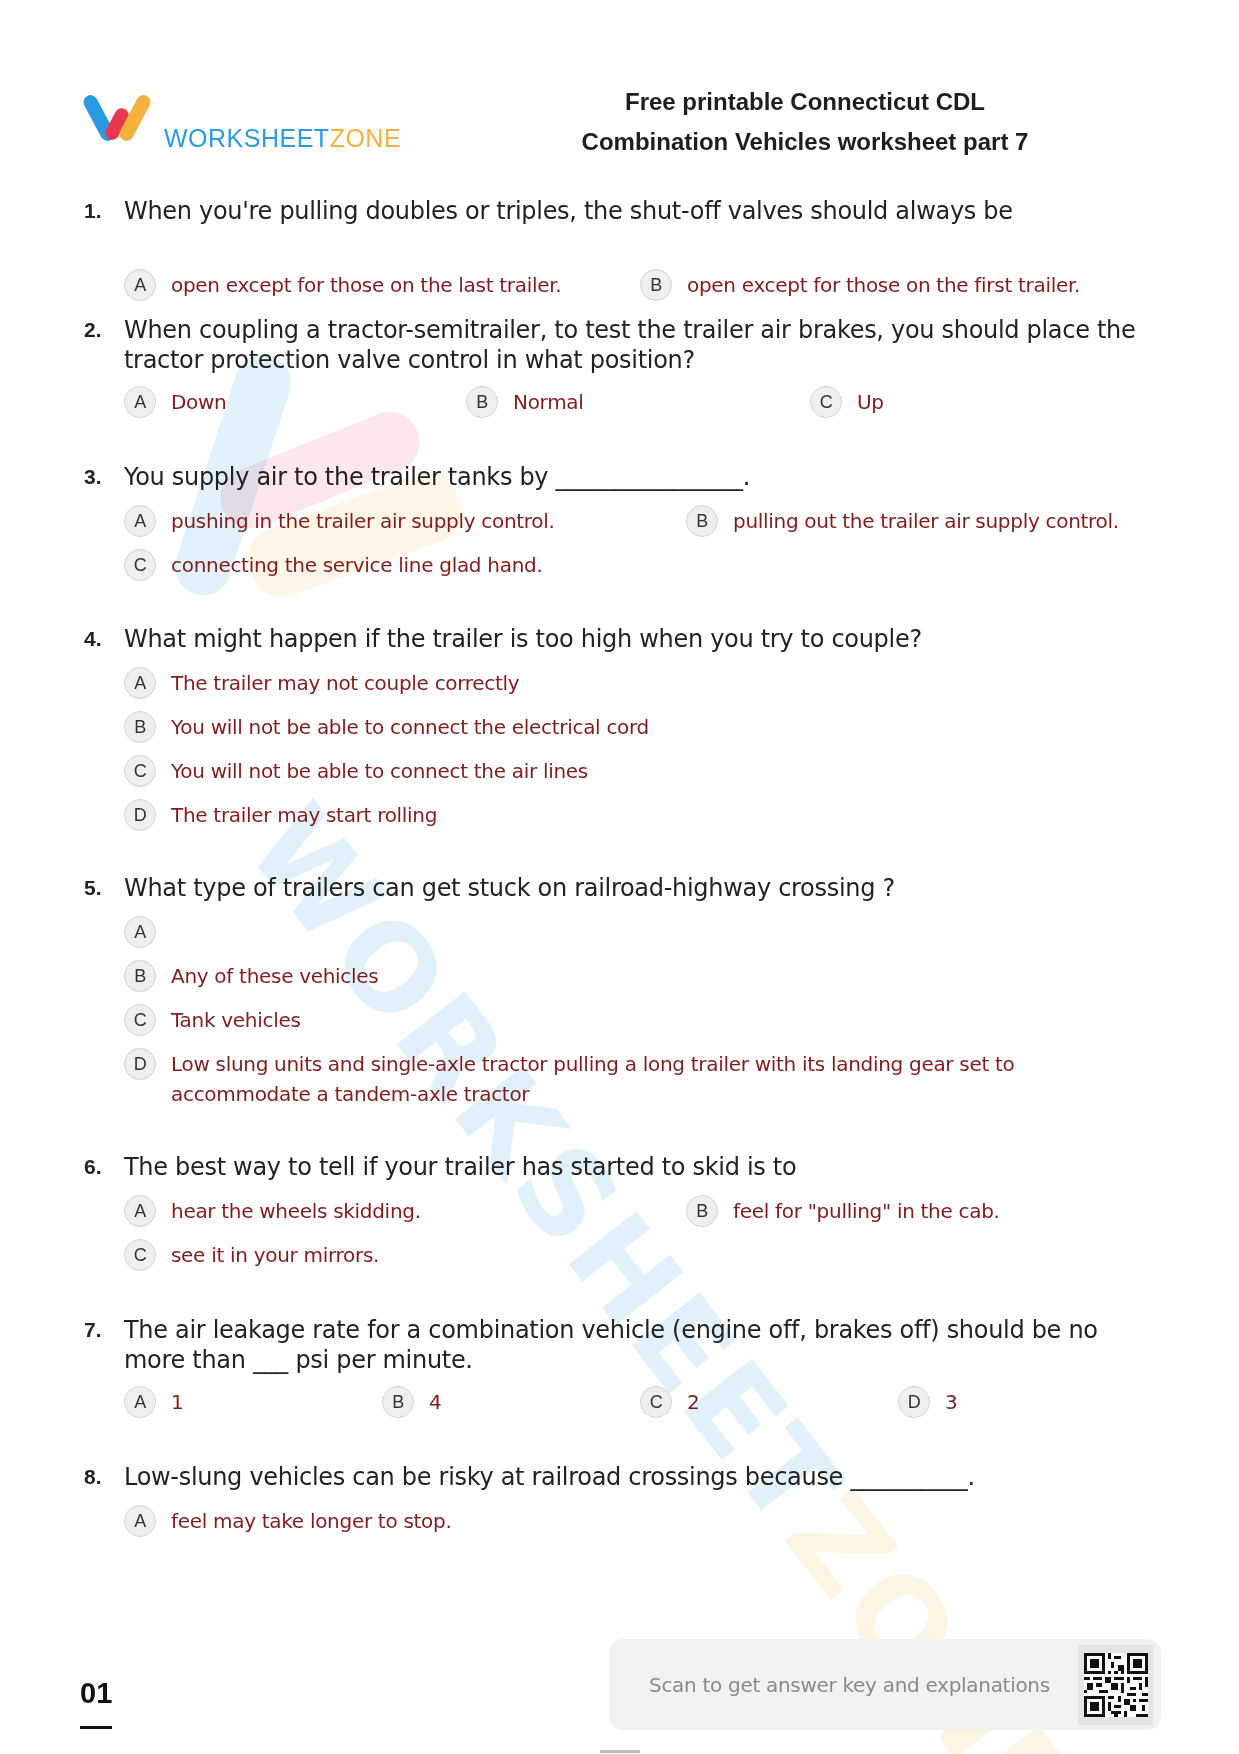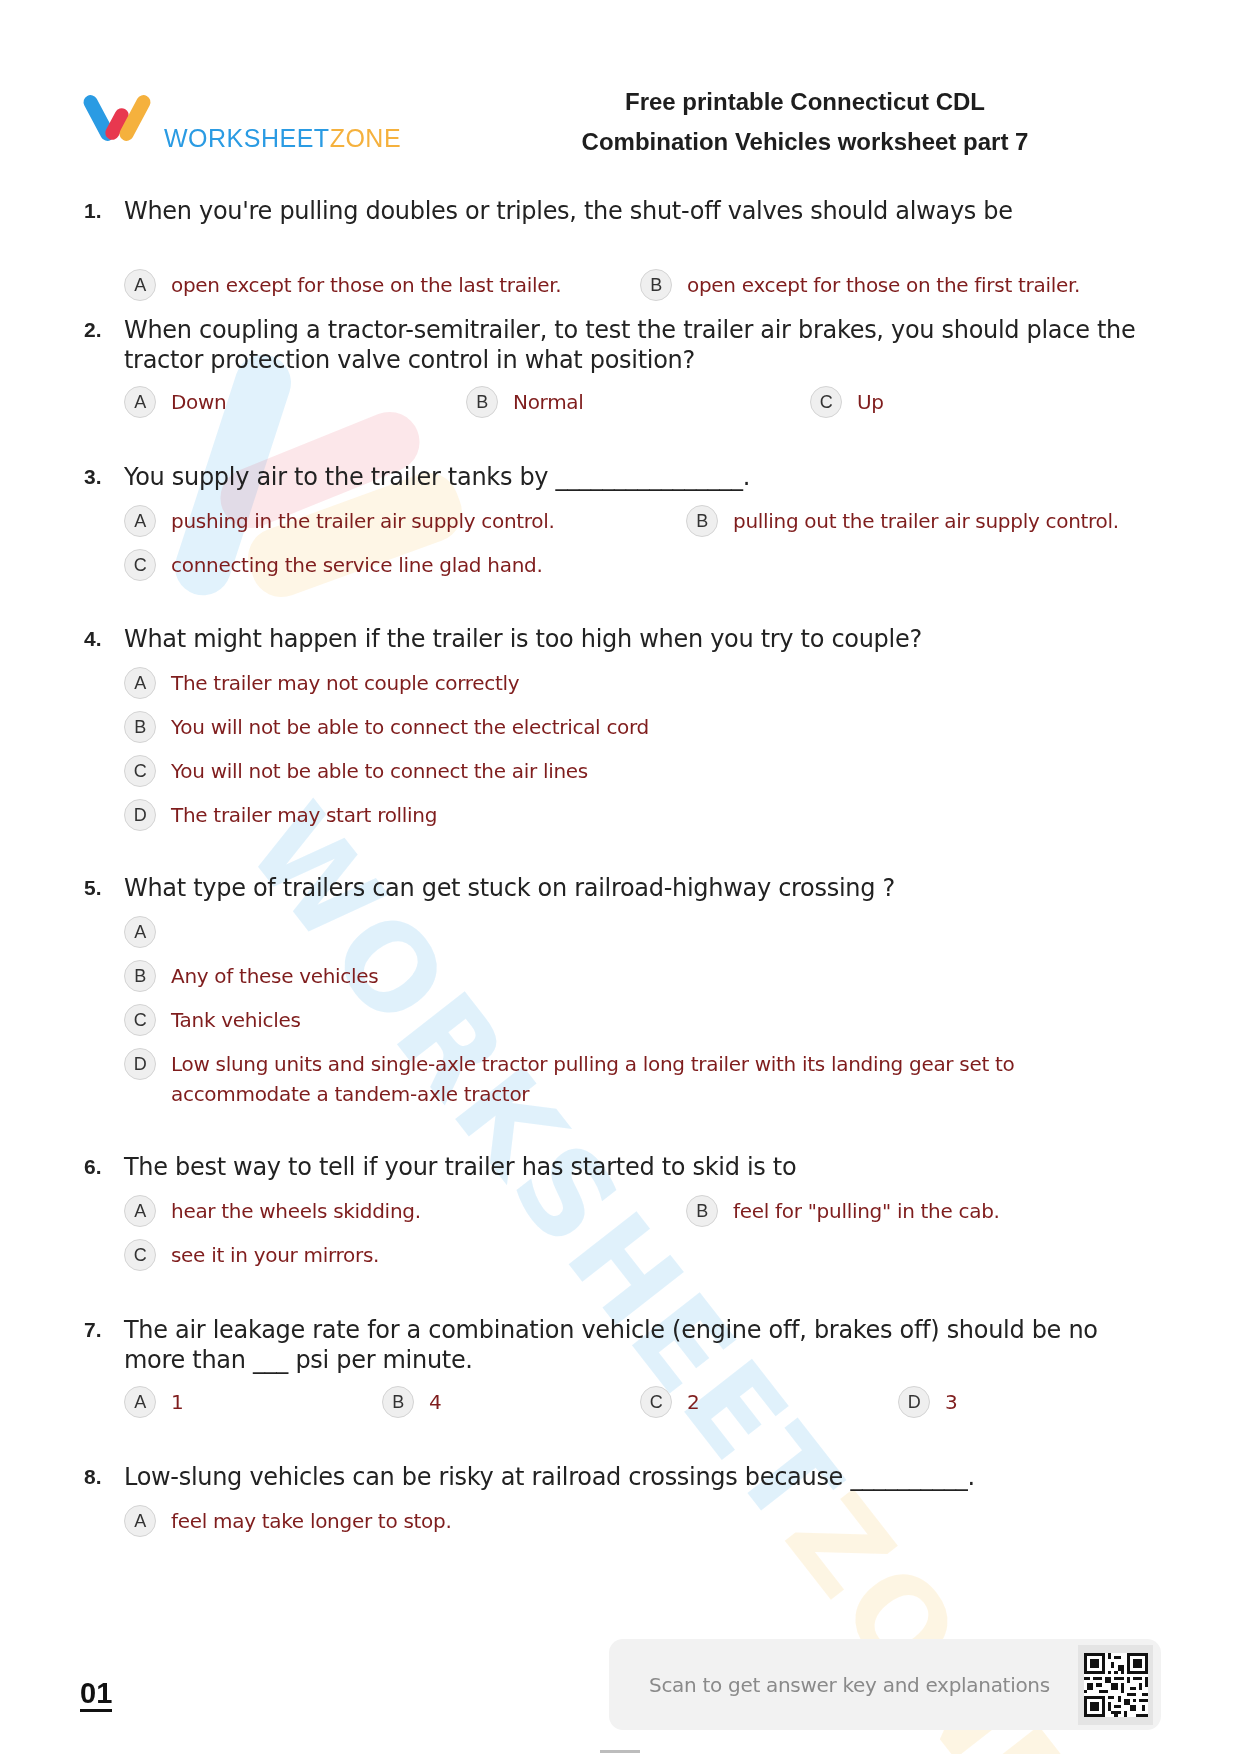--- a/index.html
+++ b/index.html
@@ -45,21 +45,21 @@
     background: #efefef; border: 1px solid #d4d4d4;
     display: flex; align-items: center; justify-content: center;
     font-size: 18px; color: #333; margin-right: 15px; margin-top: -1px;
     font-family: "Liberation Sans", sans-serif;
   }
   .opt-text { color: #7f1d1d; }
 
   
   .page-num {
     position: absolute; left: 80px; top: 1678px; font-family: "Liberation Sans", sans-serif;
-    font-weight: bold; font-size: 29px; color: #111; border-bottom: 3px solid #111; line-height: 30px; padding-bottom: 1px; text-align: right;
+    font-weight: bold; font-size: 29px; color: #111; border-bottom: 3px solid #111; line-height: 30px; padding-bottom: 18px; text-align: right;
   }
   .scan-box {
     position: absolute; left: 609px; top: 1639px; width: 552px; height: 91px;
     background: #f2f2f2; border-radius: 14px; display: flex; align-items: center;
   }
   .scan-text { margin-left: 40px; font-size: 20px; color: #8a8a8a; font-family: "DejaVu Sans", sans-serif; letter-spacing: -0.3px; flex: 1; }
   .qr-wrap { width: 75px; height: 80px; background: #e4e4e4; margin-right: 8px; display: flex; align-items: center; justify-content: center; }
   .bottom-line { position: absolute; left: 600px; top: 1750px; width: 40px; height: 3px; background: #bdbdbd; }
 </style>
 </head>

